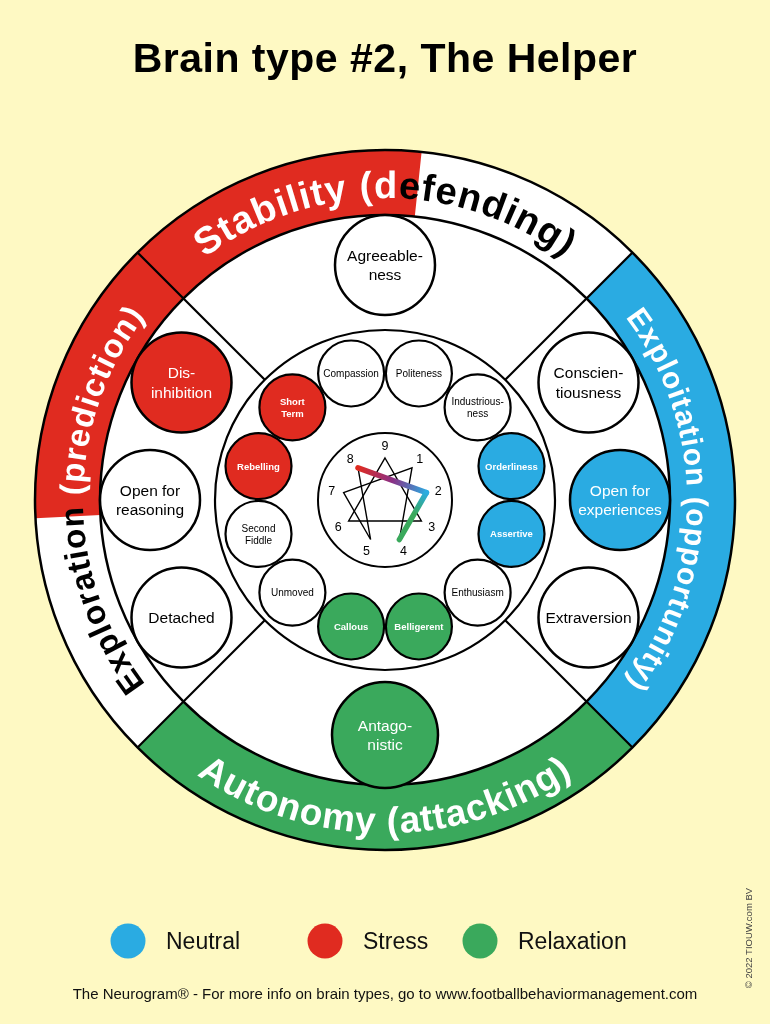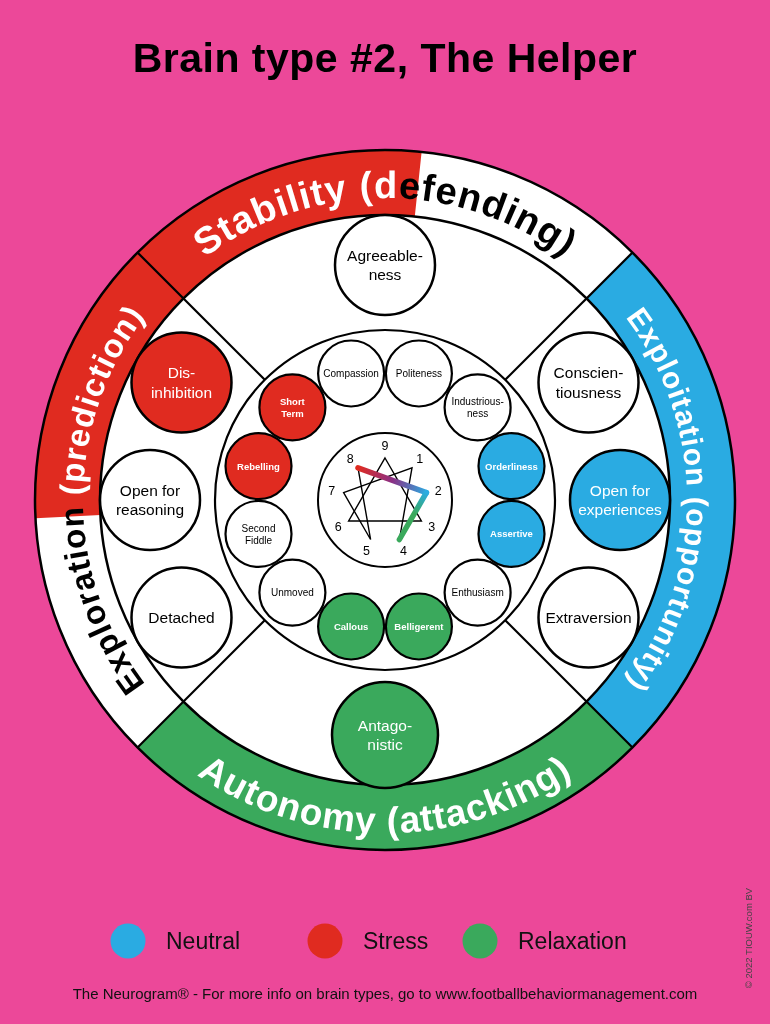--- a/index.html
+++ b/index.html
@@ -1,17 +1,17 @@
 <!DOCTYPE html>
 <html><head>
 <meta charset="utf-8">
 <style>
   * { margin:0; padding:0; box-sizing:border-box; }
   html,body { background:#ffffff; }
-  .page { width:770px; height:1024px; position:relative; background:#ec4899;
+  .page { width:770px; height:1024px; position:relative; background:#fef9c3;
           font-family:"Liberation Sans", sans-serif; overflow:hidden; }
   svg { display:block; }
   text { font-family:"Liberation Sans", sans-serif; }
 
   .title { font-size:41px; font-weight:700; fill:#000; text-anchor:middle; letter-spacing:.5px; }
 
   .ring-label { font-weight:700; letter-spacing:1px; }
   .rl-top    { font-size:38px; }
   .rl-right  { font-size:30px; }
   .rl-bottom { font-size:37px; }

